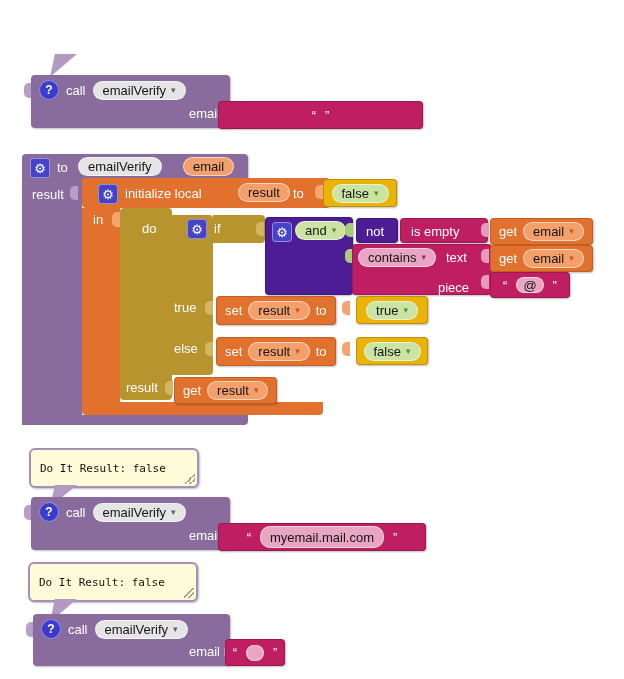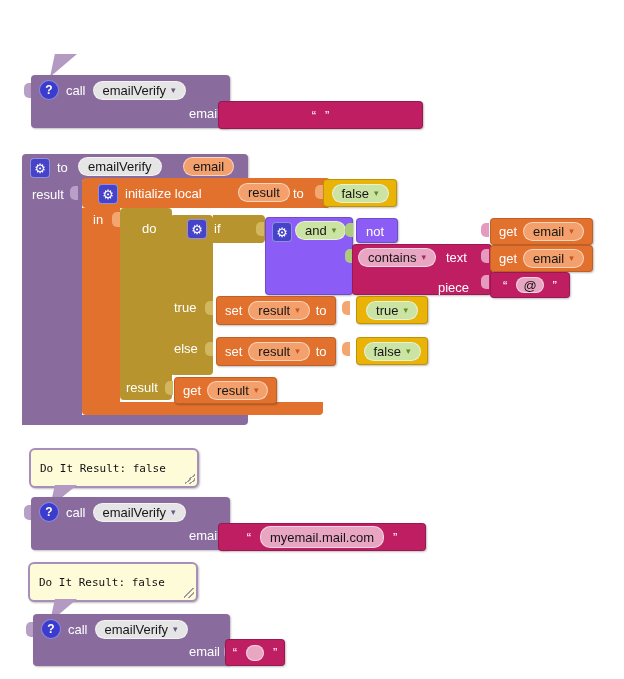--- a/index.html
+++ b/index.html
@@ -4,21 +4,21 @@
 <style>
   html,body{margin:0;padding:0}
   body{background:#ffffff;font-family:"Liberation Sans",sans-serif}
   #canvas{position:relative;width:624px;height:679px;background:#ffffff;overflow:hidden}
 
   .blk{position:absolute;border-radius:4px;box-sizing:border-box}
   .shadow{box-shadow:1px 1px 2px rgba(0,0,0,.25)}
   .c-purple{background:#8a6b9e}
   .c-orange{background:#e1712d}
   .c-olive{background:#b7942e}
-  .c-green{background:#8b5cf6;border:1px solid rgba(0,0,0,.18)}
+  .c-green{background:#4c1d95;border:1px solid rgba(0,0,0,.18)}
   .c-magenta{background:#c01e63;border:1px solid rgba(0,0,0,.18)}
 
   .lbl{position:absolute;color:#fff;font-size:13px;line-height:15px;white-space:nowrap}
   .dlbl{color:#fff;font-size:13px;white-space:nowrap}
 
   .chip{display:inline-flex;align-items:center;justify-content:center;gap:5px;height:19px;
         padding:0 9px;border-radius:10px;font-size:13px;color:#151515;
         border:1px solid rgba(255,255,255,.55);box-sizing:border-box;white-space:nowrap}
   .chip-abs{position:absolute}
   .chip-lav{background:#e5e5e5}
@@ -138,20 +138,23 @@
   <span class="chip chip-grn chip-abs" style="left:295px;top:221px">
     <span>and</span>
     <span class="tri tri-grn">▾</span>
   </span>
   <div class="bump b-grn" style="left:345px;top:223px"></div>
   <div class="bump b-grn" style="left:345px;top:249px"></div>
 
   <div class="blk c-green shadow" style="left:356px;top:218px;width:42px;height:25px">
     <span class="lbl" style="left:9px;top:5px">not</span>
   </div>
+  <div class="blk c-magenta shadow" style="left:400px;top:218px;width:88px;height:25px">
+    <span class="lbl" style="left:10px;top:5px">is empty</span>
+  </div>
   <div class="bump b-pnk" style="left:481px;top:223px"></div>
   <div class="getblk shadow" style="left:490px;top:218px;height:25px">
     <span>get</span>
     <span class="chip chip-org">
       <span>email</span>
       <span class="tri tri-org">▾</span>
     </span>
   </div>
 
   <div class="blk c-magenta shadow" style="left:352px;top:244px;width:140px;height:51px"></div>

